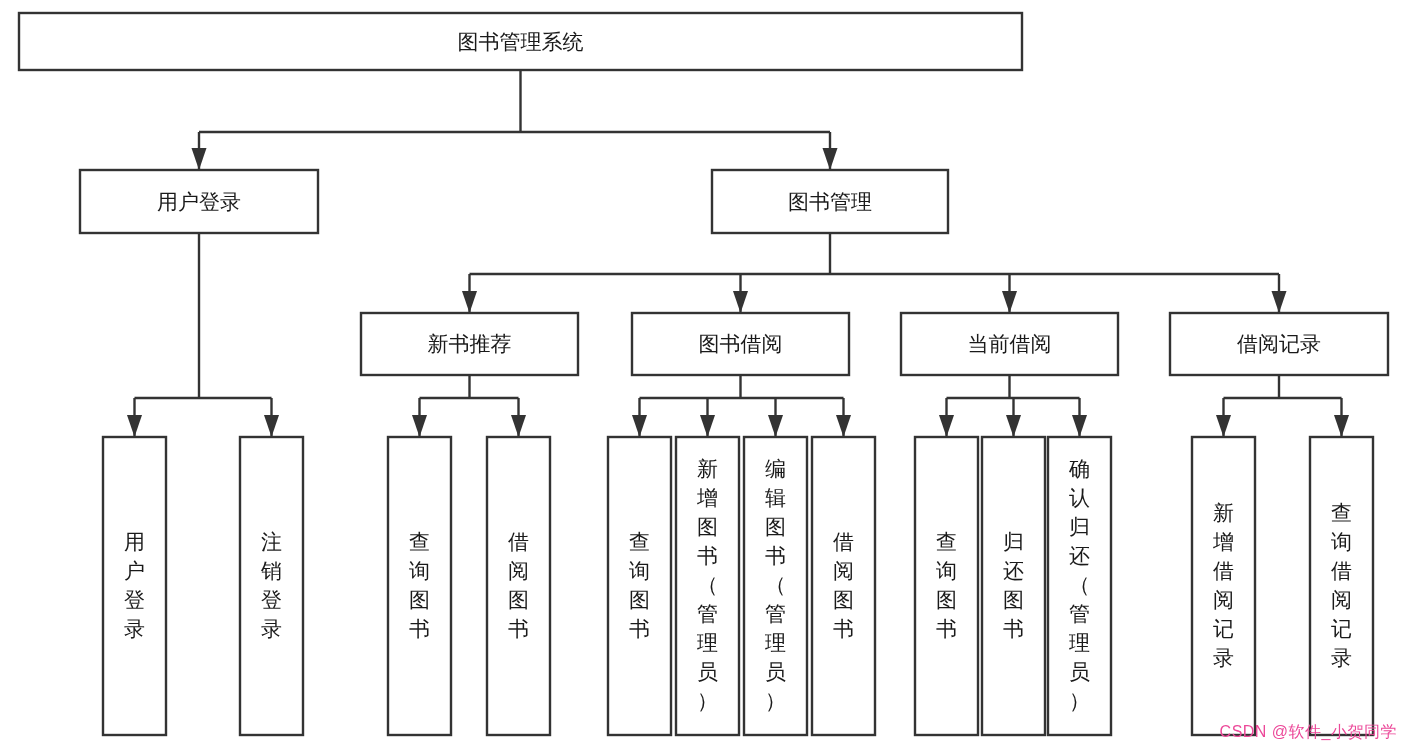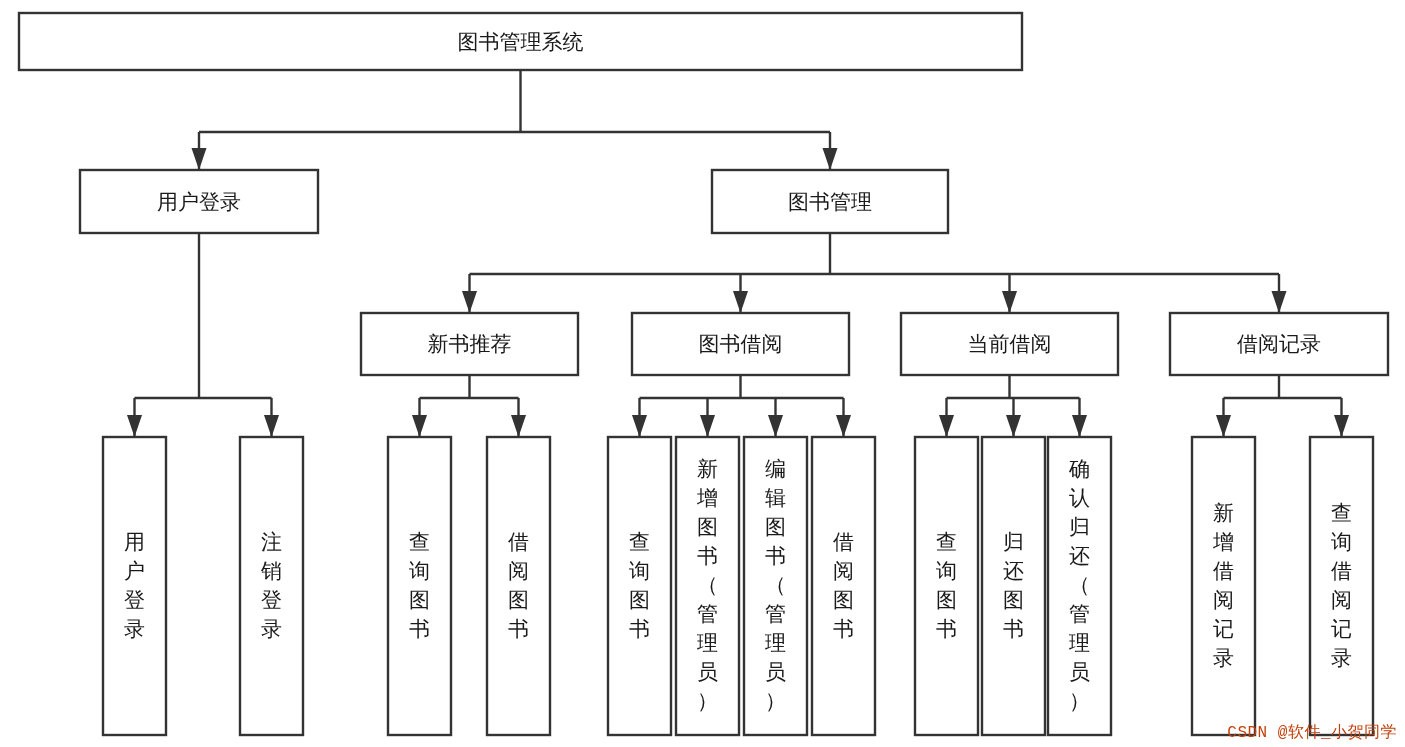--- a/index.html
+++ b/index.html
@@ -51,23 +51,23 @@
   .node-label-v {
     font-family: "DejaVu Sans", "Liberation Sans", sans-serif;
     font-size: 21px;
     fill: #1a1a1a;
     text-anchor: middle;
   }
   .watermark-text {
     position: absolute;
     right: 8px;
     bottom: 4px;
-    font-family: Liberation Mono, monospace;
+    font-family: Liberation Sans, sans-serif;
     font-size: 16px;
-    color: #c2410c;
+    color: #ec4899;
     white-space: nowrap;
     letter-spacing: 0.5px;
   }
 </style>
 </head>
 <body>
 
 <div id="diagram-root">
 
   <svg id="diagram-svg" viewBox="0 0 1405 747">

